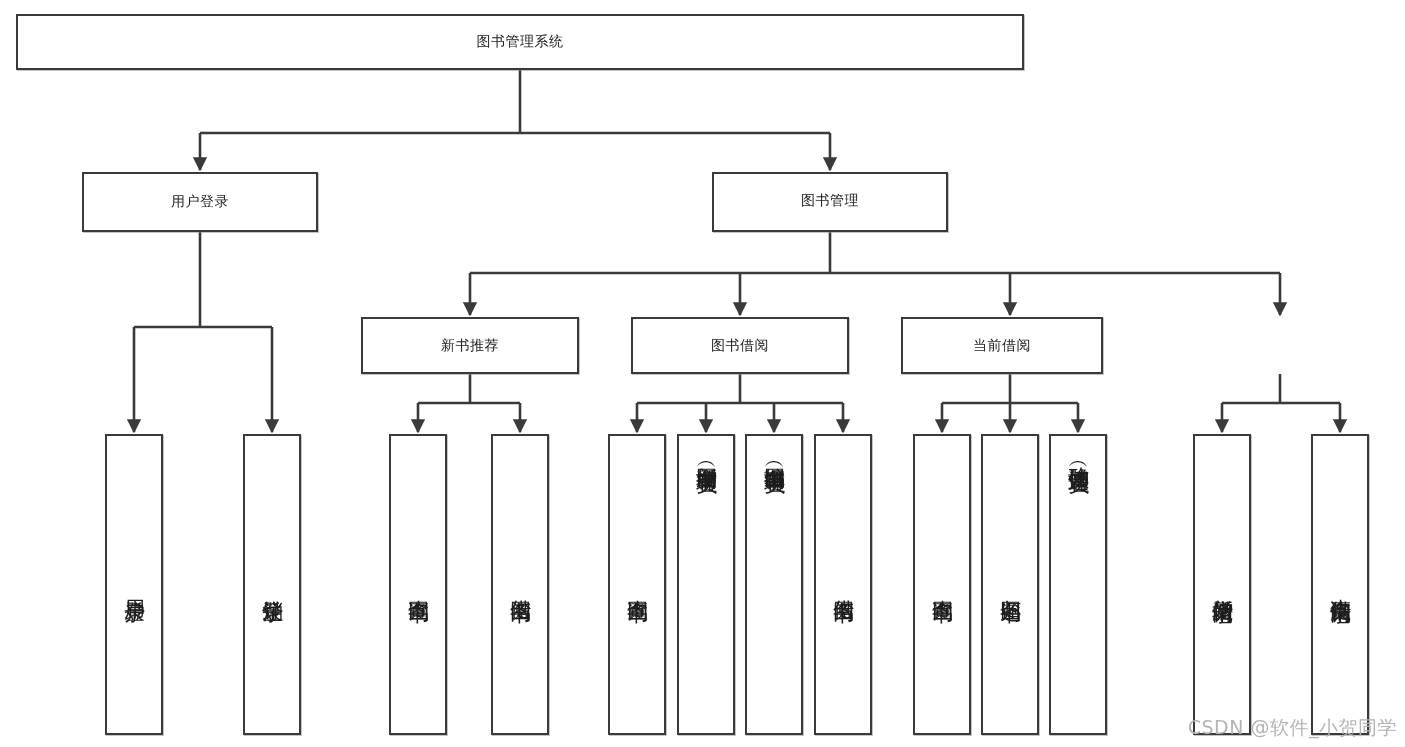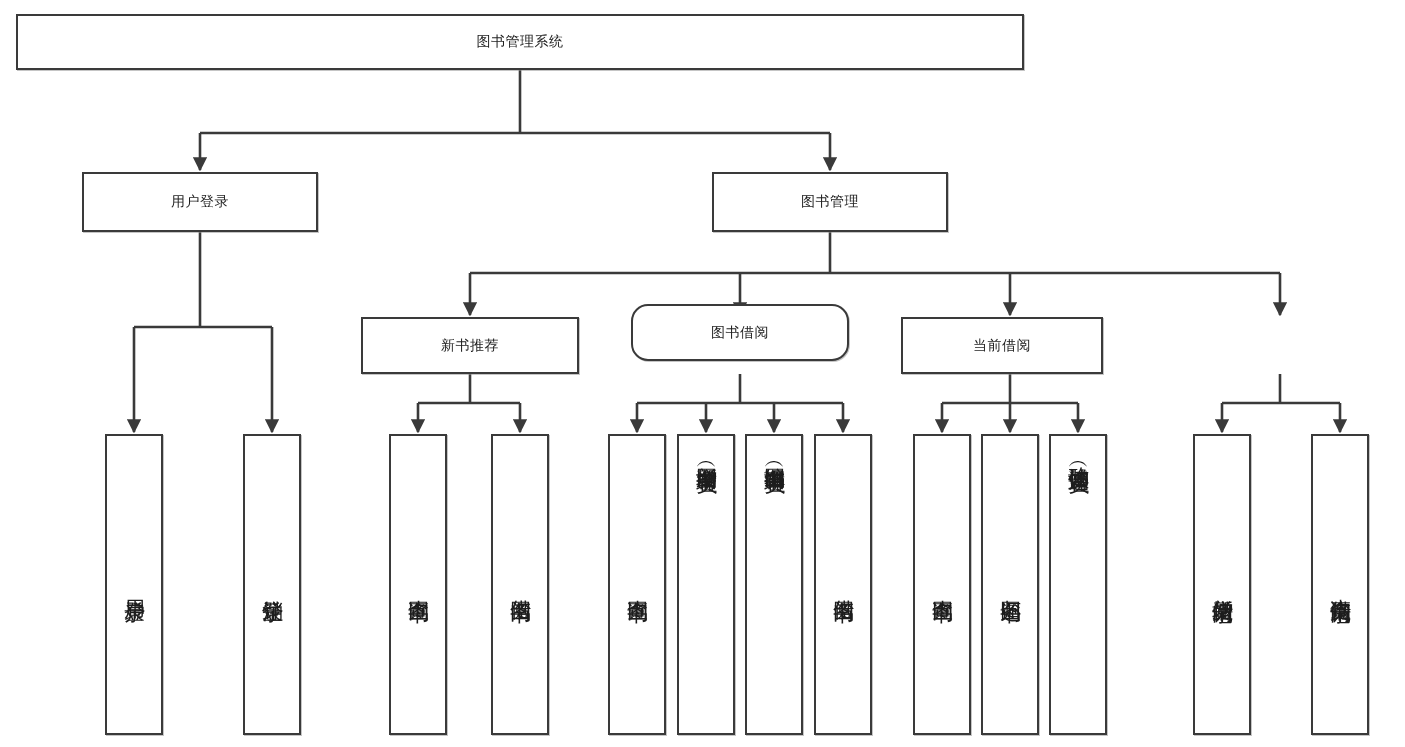--- a/index.html
+++ b/index.html
@@ -127,28 +127,28 @@
     </g>
   </svg>
 
   <div class="node h" style="left:16px; top:14px; width:1008px; height:56px;">
     <span class="label">图书管理系统</span>
   </div>
 
   <div class="node h" style="left:82px; top:172px; width:236px; height:60px;">
     <span class="label">用户登录</span>
   </div>
-  <div class="node h" style="left:712px; top:172px; width:236px; height:60px;">
+  <div class="node h" style="left:712px; top:172px; width:236px; height:60px;font-family:Liberation Mono, monospace;">
     <span class="label">图书管理</span>
   </div>
 
   <div class="node h" style="left:361px; top:317px; width:218px; height:57px;">
     <span class="label">新书推荐</span>
   </div>
-  <div class="node h" style="left:631px; top:304px; width:218px; height:57px;border-radius:17px;">
+  <div class="node h" style="left:631px; top:317px; width:218px; height:57px;">
     <span class="label">图书借阅</span>
   </div>
   <div class="node h" style="left:901px; top:317px; width:202px; height:57px;">
     <span class="label">当前借阅</span>
   </div>
 
   <div class="node v mid" style="left:105px; top:434px; width:58px; height:301px;">
     <span class="label">用户登录</span>
   </div>
   <div class="node v mid" style="left:243px; top:434px; width:58px; height:301px;">
@@ -185,14 +185,15 @@
     <span class="label">确认归还（管理员）</span>
   </div>
 
   <div class="node v mid" style="left:1193px; top:434px; width:58px; height:301px;">
     <span class="label">新增借阅记录</span>
   </div>
   <div class="node v mid" style="left:1311px; top:434px; width:58px; height:301px;">
     <span class="label">查询借阅记录</span>
   </div>
 
+  <div id="watermark">CSDN @软件_小贺同学</div>
 
 </div>
 
 </body></html>

